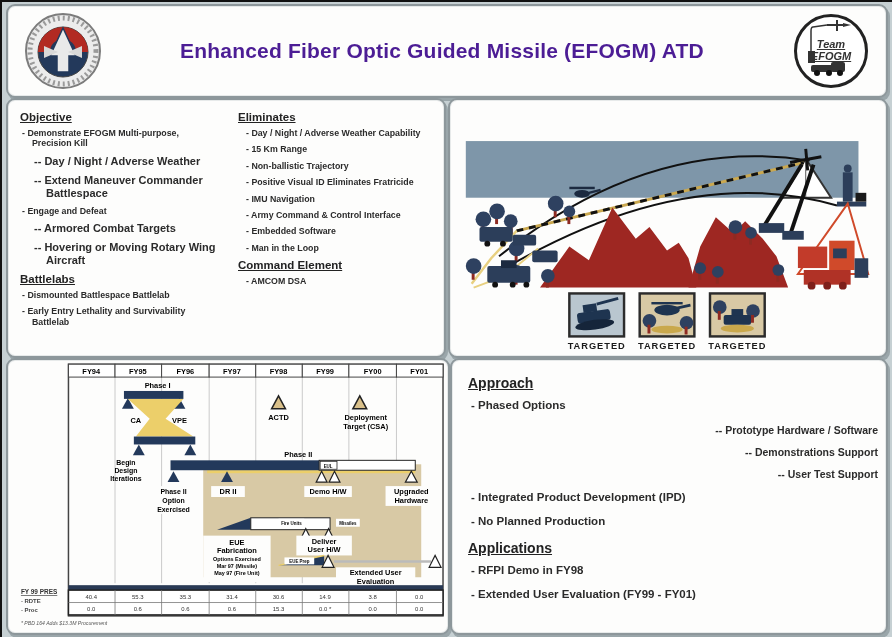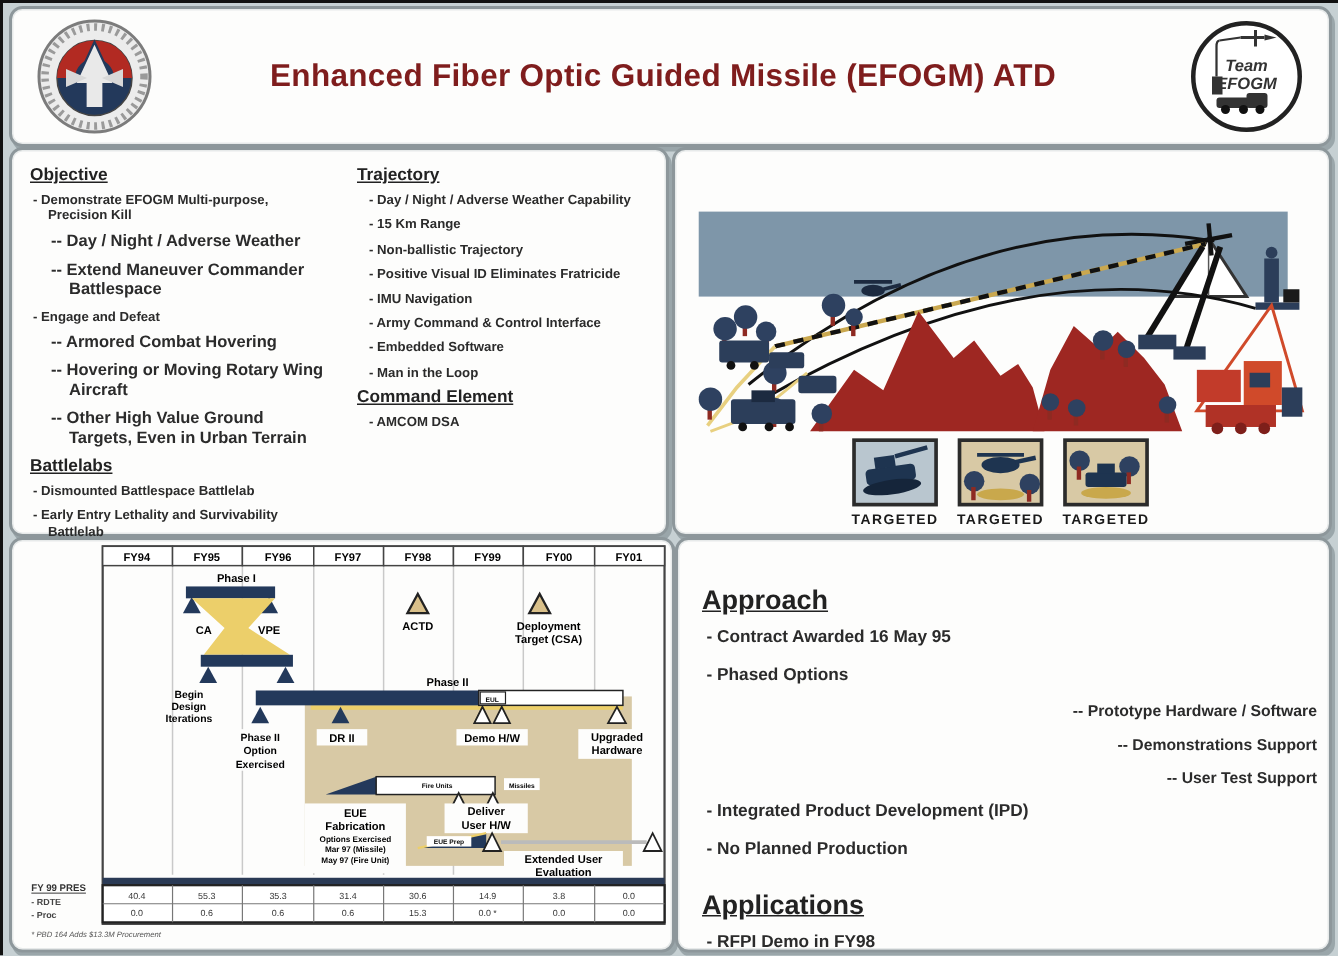--- a/index.html
+++ b/index.html
@@ -11,46 +11,46 @@
   .panel{
     position:absolute;background:#fdfdfc;border:2px solid #8d979b;border-radius:9px;
     box-shadow:2px 3px 0 #9aa6aa, inset 0 0 0 1px #e7eaea;
   }
   
   #header{left:6px;top:4px;width:878px;height:90px;}
   .logo{position:absolute;left:16px;top:6px;width:78px;height:78px;}
   .title{
     position:absolute;left:100px;right:110px;top:0;height:100%;
     display:flex;align-items:center;justify-content:center;text-align:center;
-    font-size:21px;font-weight:bold;letter-spacing:.2px;color:#7f1d1d;
+    font-size:21px;font-weight:bold;letter-spacing:.2px;color:#4c1d95;
   }
   .badge{
     position:absolute;right:18px;top:8px;width:68px;height:68px;border:3px solid #222;border-radius:50%;
     display:flex;align-items:center;justify-content:center;flex-direction:column;background:#fff;
   }
-  .badge .bline{font-size:11px;font-weight:bold;font-style:italic;color:#333;line-height:1.05;}
+  .badge .bline{font-size:11px;font-weight:bold;font-style:italic;color:#333;line-height:1.05;text-decoration:underline;}
   .badge svg{position:absolute;left:0;top:0;}
   
   #tl{left:6px;top:98px;width:436px;height:256px;}
   #br{left:450px;top:358px;width:434px;height:273px;}
   #tr{left:448px;top:98px;width:436px;height:256px;}
   #bl{left:6px;top:358px;width:440px;height:273px;}
   .cols{display:flex;height:100%;}
   .col{flex:1;padding:9px 6px 4px 12px;box-sizing:border-box;}
   h3.sec{font-size:11.5px;margin:2px 0 5px 0;text-decoration:underline;color:#222;}
   ul.b{list-style:none;margin:0 0 6px 0;padding:0;}
   ul.b li{font-weight:bold;color:#2b2b2b;}
   ul.b li.l1{font-size:8.8px;padding-left:12px;text-indent:-10px;margin:0 0 6px 0;line-height:1.18;}
   ul.b li.l1::before{content:"-  ";}
   ul.b li.l2{font-size:11px;padding-left:26px;text-indent:-12px;margin:0 0 6px 0;line-height:1.18;}
   ul.b li.l2::before{content:"--  ";}
   ul.b.mid li.l1{padding-left:34px;text-indent:-26px;}
   
   #br .col{padding:10px 8px 4px 16px;}
-  #br h3.sec{font-size:18px;margin:20px 0 8px 0;}
+  #br h3.sec{font-size:14px;margin:5px 0 8px 0;}
   #br ul.b li.l1{font-size:11.5px;margin:0 0 11px 0;padding-left:14px;text-indent:-11px;}
   #br ul.b li.l2{font-size:10.5px;margin:0 0 10px 0;padding-left:30px;text-indent:-14px;text-align:right;}
   svg text{font-family:"Liberation Sans",sans-serif;}
 </style>
 </head>
 <body>
 
 <div class="frame"></div>
 
 <div id="header" class="panel">
@@ -87,32 +87,31 @@
 
 <div id="tl" class="panel">
   <div class="cols">
     <div class="col">
       <h3 class="sec">Objective</h3>
       <ul class="b">
         <li class="l1">Demonstrate EFOGM Multi-purpose, Precision Kill</li>
         <li class="l2">Day / Night / Adverse Weather</li>
         <li class="l2">Extend Maneuver Commander Battlespace</li>
         <li class="l1">Engage and Defeat</li>
-        <li class="l2">Armored Combat Hovering</li>
+        <li class="l2">Armored Combat Targets</li>
         <li class="l2">Hovering or Moving Rotary Wing Aircraft</li>
-        <li class="l2">Other High Value Ground Targets, Even in Urban Terrain</li>
       </ul>
       <h3 class="sec">Battlelabs</h3>
       <ul class="b">
         <li class="l1">Dismounted Battlespace Battlelab</li>
         <li class="l1">Early Entry Lethality and Survivability Battlelab</li>
       </ul>
     </div>
     <div class="col">
-      <h3 class="sec">Trajectory</h3>
+      <h3 class="sec">Eliminates</h3>
       <ul class="b mid">
         <li class="l1">Day / Night / Adverse Weather Capability</li>
         <li class="l1">15 Km Range</li>
         <li class="l1">Non-ballistic Trajectory</li>
         <li class="l1">Positive Visual ID Eliminates Fratricide</li>
         <li class="l1">IMU Navigation</li>
         <li class="l1">Army Command &amp; Control Interface</li>
         <li class="l1">Embedded Software</li>
         <li class="l1">Man in the Loop</li>
       </ul>
@@ -443,21 +442,20 @@
       <text x="12" y="253" font-size="6" font-weight="bold" fill="#444">- Proc</text>
       <text x="12" y="266" font-size="5.2" font-style="italic" fill="#555">* PBD 164 Adds $13.3M Procurement</text>
     </g>
   </svg>
 </div>
 
 <div id="br" class="panel">
   <div class="col">
     <h3 class="sec">Approach</h3>
     <ul class="b">
-      <li class="l1">Contract Awarded 16 May 95</li>
       <li class="l1">Phased Options</li>
       <li class="l2">Prototype Hardware / Software</li>
       <li class="l2">Demonstrations Support</li>
       <li class="l2">User Test Support</li>
       <li class="l1">Integrated Product Development (IPD)</li>
       <li class="l1">No Planned Production</li>
     </ul>
     <h3 class="sec">Applications</h3>
     <ul class="b">
       <li class="l1">RFPI Demo in FY98</li>

